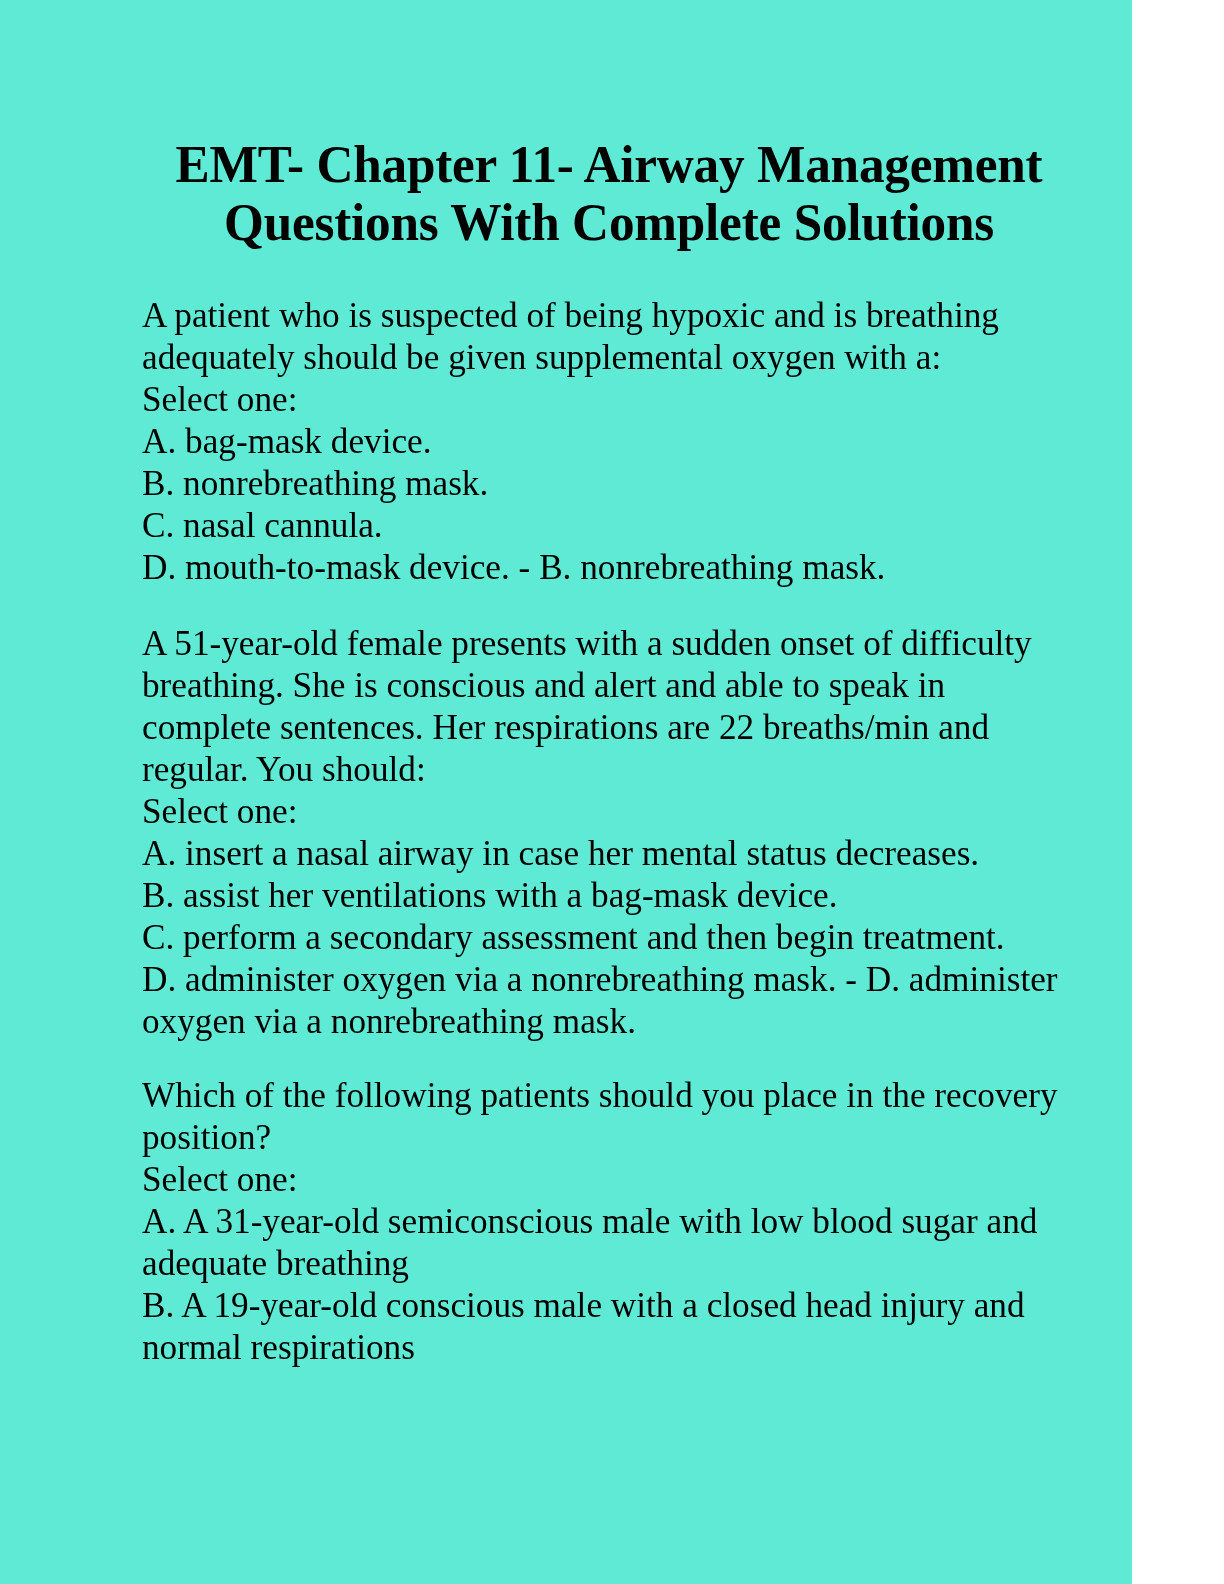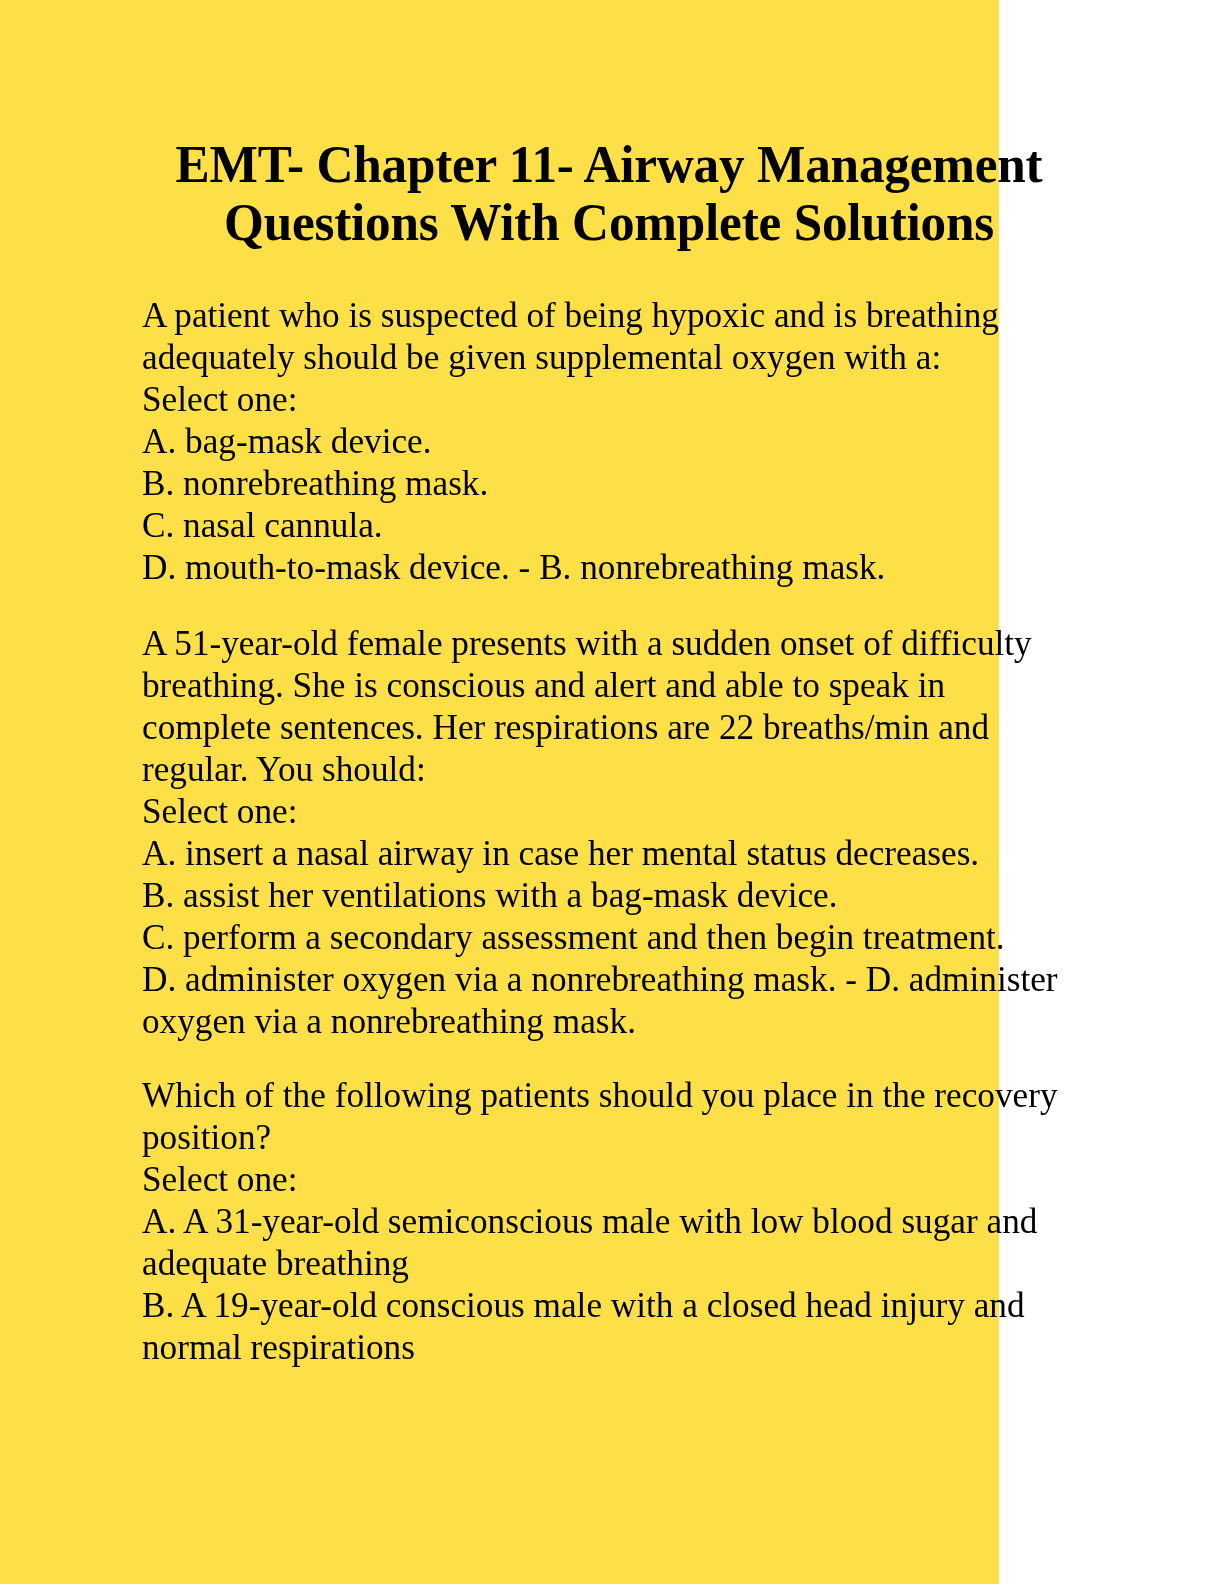--- a/index.html
+++ b/index.html
@@ -11,23 +11,23 @@
   body {
     width: 1224px;
     height: 1584px;
     overflow: hidden;
     font-family: "Liberation Serif", "DejaVu Serif", serif;
     color: #000000;
     -webkit-font-smoothing: antialiased;
   }
   .page {
     position: relative;
-    width: 999px;
+    width: 1132px;
     height: 1584px;
-    background: #fde047;
+    background: #5eead4;
     box-sizing: border-box;
     padding: 16px;
   }
   .doc-title {
     margin: 0;
     padding: 0;
     position: absolute;
     left: 142px;
     top: 136px;
     width: 934px;

